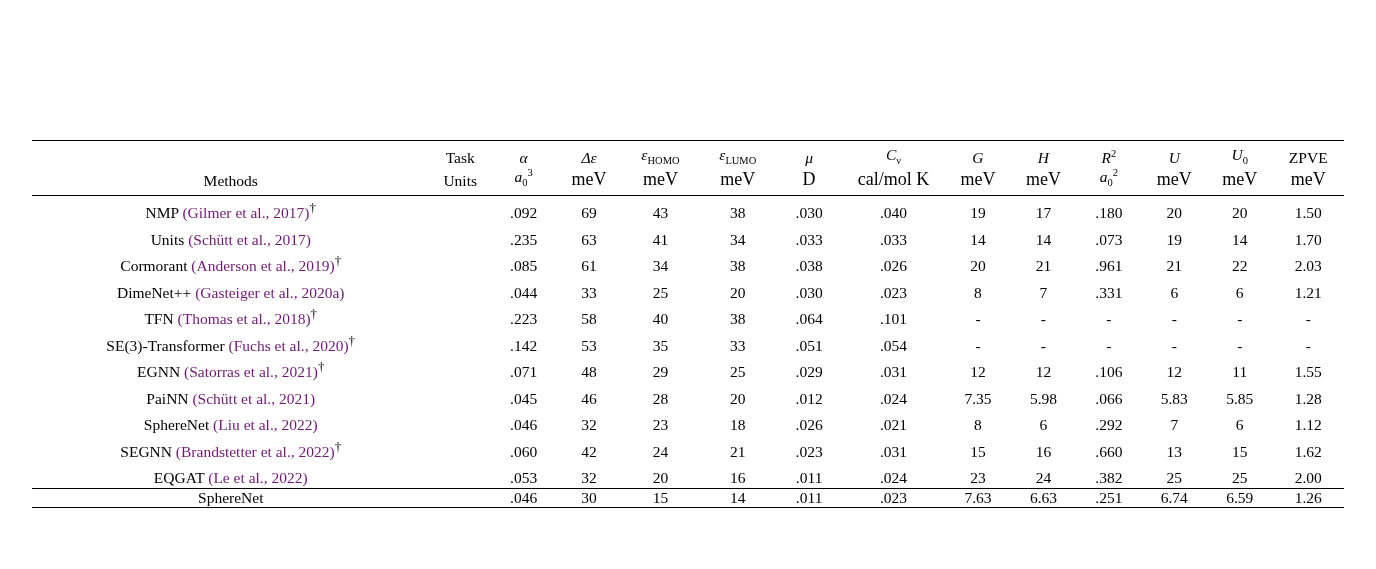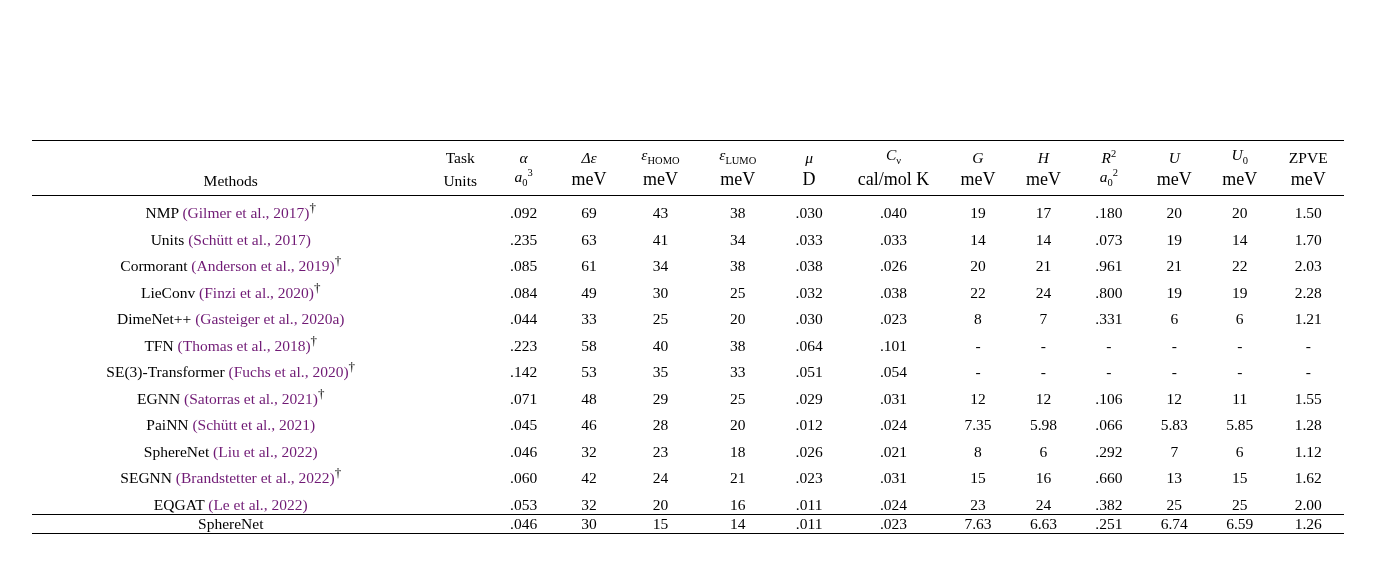--- a/index.html
+++ b/index.html
@@ -179,36 +179,20 @@
             <td>.038</td>
             <td>.026</td>
             <td>20</td>
             <td>21</td>
             <td>.961</td>
             <td>21</td>
             <td>22</td>
             <td>2.03</td>
           </tr>
           <tr>
-            <td class="methods-col"><span>LieConv</span> <span class="cite">(Finzi et al., 2020)</span><span class="dag">†</span></td>
-            <td></td>
-            <td>.084</td>
-            <td>49</td>
-            <td>30</td>
-            <td>25</td>
-            <td>.032</td>
-            <td>.038</td>
-            <td>22</td>
-            <td>24</td>
-            <td>.800</td>
-            <td>19</td>
-            <td>19</td>
-            <td>2.28</td>
-          </tr>
-          <tr>
             <td class="methods-col"><span>DimeNet++</span> <span class="cite">(Gasteiger et al., 2020a)</span></td>
             <td></td>
             <td class="bold">.044</td>
             <td>33</td>
             <td>25</td>
             <td>20</td>
             <td>.030</td>
             <td>.023</td>
             <td>8</td>
             <td>7</td>

